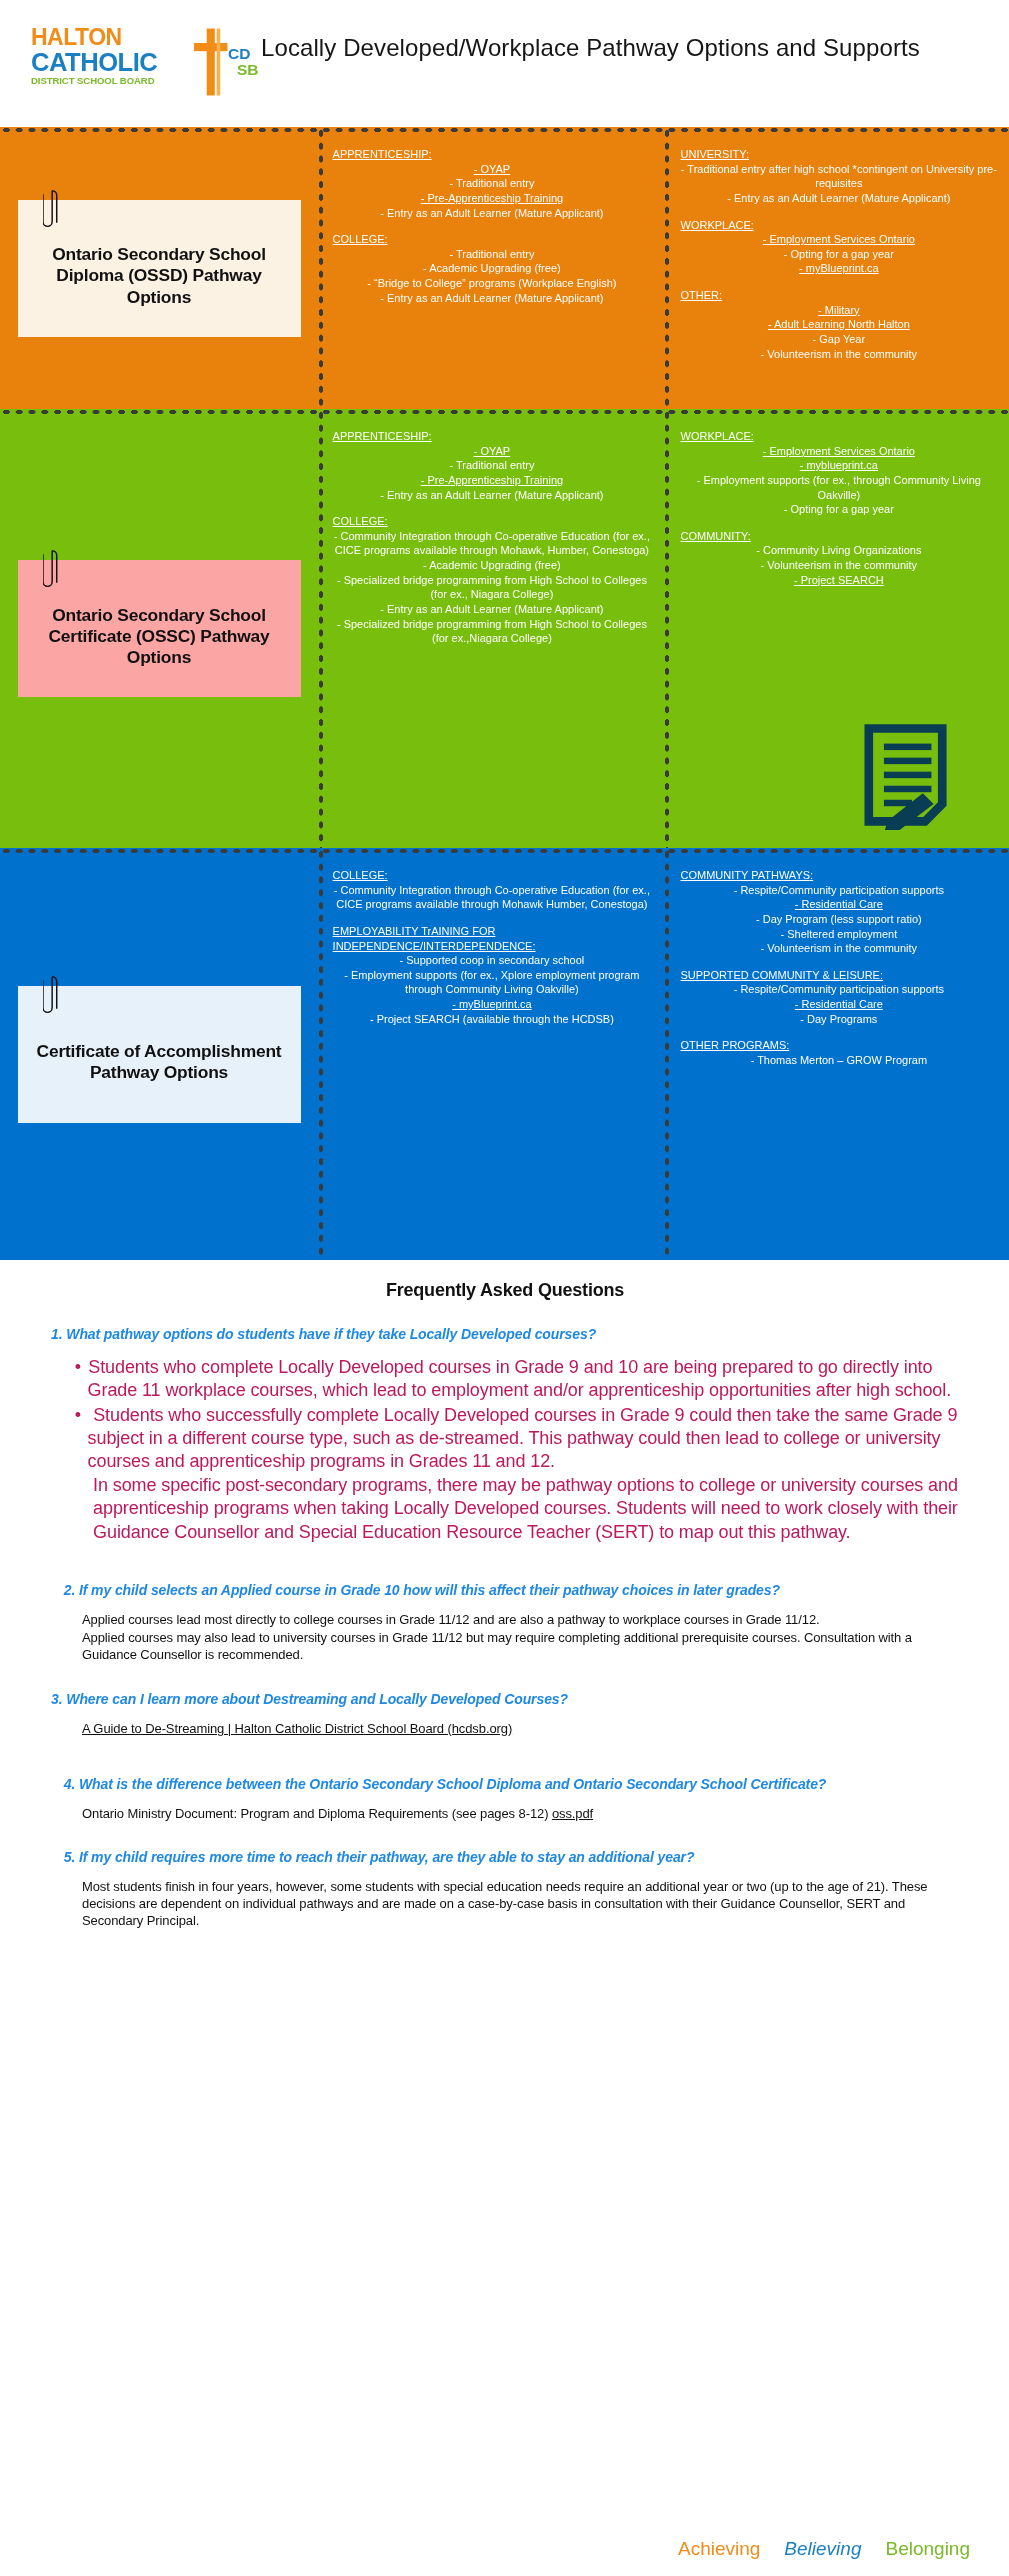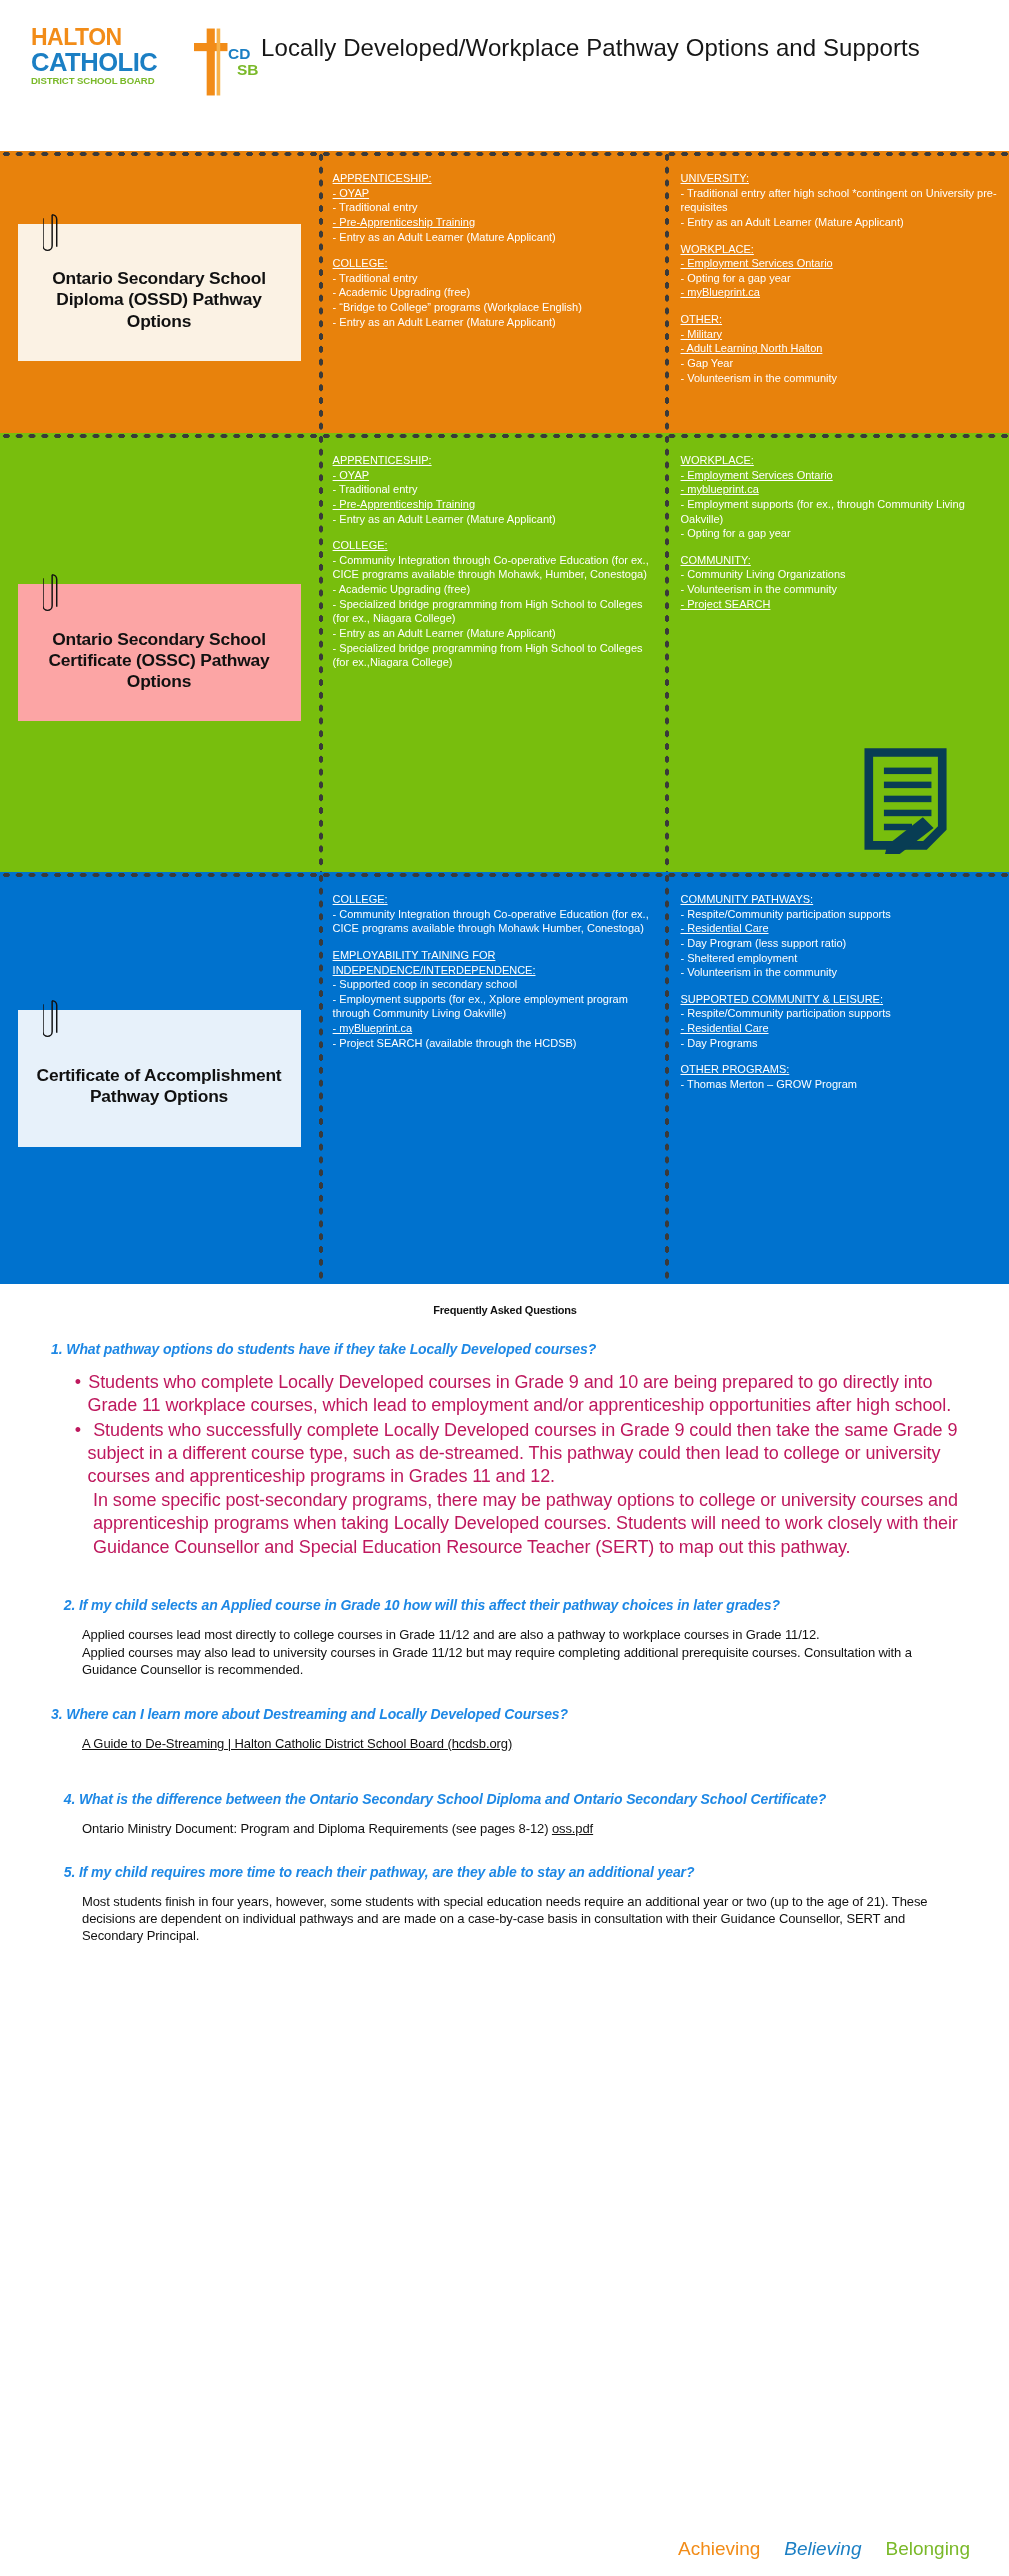--- a/index.html
+++ b/index.html
@@ -5,21 +5,21 @@
   * { box-sizing: border-box; margin: 0; padding: 0; }
   html, body {
     width: 1010px;
     background: #ffffff;
     font-family: "Liberation Sans", sans-serif;
   }
   body { width: 1010px; height: 2576px; position: relative; overflow: hidden; }
 
   
   .header {
-    height: 151px;
+    height: 127px;
     display: flex;
     align-items: flex-start;
     padding: 22px 0 0 31px;
   }
   .logo {
     width: 210px;
     flex: 0 0 210px;
     position: relative;
     padding-top: 3.7px;
   }
@@ -105,33 +105,33 @@
     flex: 0 0 346px;
     padding: 20px 12.8px 12.8px 14.6px;
     color: #ffffff;
     font-size: 11px;
     line-height: 1.33;
   }
   .text-col.right { flex: 1 1 auto; padding-left: 16.5px; }
   .grp { margin-bottom: 12px; }
   .grp:last-child { margin-bottom: 0; }
   .grp-head { text-decoration: underline; display: inline; }
-  .li { display: block; }
+  .li { display: block; text-align: center; }
   .u { text-decoration: underline; }
 
   .doc-icon { position: absolute; right: 44px; bottom: 18.3px; width: 108px; height: 108px; }
 
   
   .faq {
     padding: 20px 51px 9.1px 51px;
     background: #fff;
   }
   .faq-title {
     text-align: center;
-    font-size: 11px;
+    font-size: 18px;
     font-weight: bold;
     color: #111;
     margin-bottom: 24px;
     letter-spacing: -0.2px;
   }
   .q {
     color: #1E88E5;
     font-style: italic;
     font-weight: bold;
     font-size: 14px;

